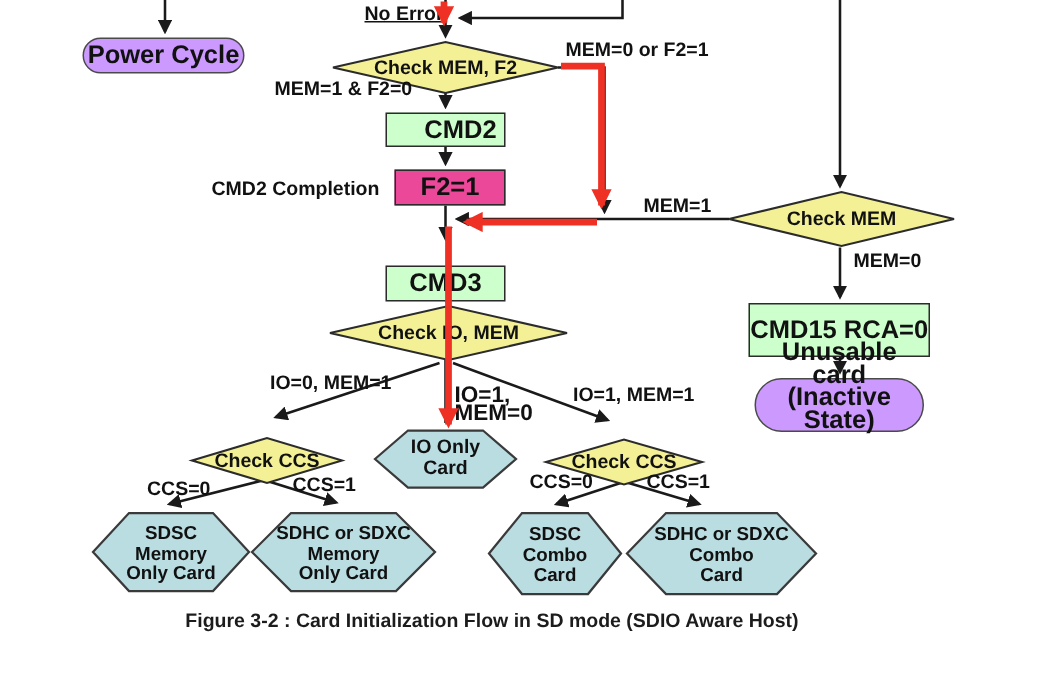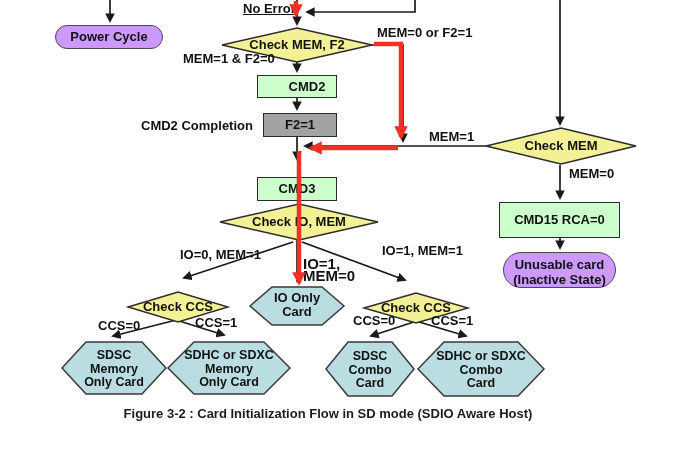--- a/index.html
+++ b/index.html
@@ -5,25 +5,25 @@
   html,body{margin:0;padding:0;background:#ffffff;}
   .stage{
     position:relative;width:692px;height:462px;background:#ffffff;overflow:hidden;
     font-family:"Liberation Sans", sans-serif;color:#111;
   }
   .stage svg{position:absolute;left:0;top:0;}
   .overlay{pointer-events:none;}
   .node{
     position:absolute;display:flex;align-items:center;justify-content:center;
     box-sizing:border-box;border:1.6px solid #2b2b2b;
-    font-weight:bold;font-size:13px;line-height:14px;text-align:center;color:#111;
+    font-weight:bold;font-size:17px;line-height:14px;text-align:center;color:#111;
     z-index:2;
   }
   .green{background:#CCFFCC;}
-  .blue{background:#a3a3a3;}
+  .blue{background:#ec4899;}
   .purple{background:#CC99FF;border-color:#4a4a4a;border-radius:13px;}
   .stadium2{border-radius:18px;flex-direction:column;line-height:15px;justify-content:flex-end;}
   .ntext{
     position:absolute;text-align:center;font-weight:bold;font-size:13px;line-height:14px;
     color:#111;z-index:2;
   }
   .hex3{font-size:12.5px;line-height:13.5px;}
   .lbl{
     position:absolute;font-weight:bold;font-size:13px;line-height:13px;
     white-space:nowrap;color:#111;z-index:2;
@@ -140,21 +140,21 @@
     <div>Card</div>
   </div>
 
   <div class="lbl" style="left:243px;top:2px;width:52px;text-align:right;text-decoration:underline;">No Error</div>
   <div class="lbl" style="left:377px;top:26px;">MEM=0 or F2=1</div>
   <div class="lbl" style="left:183px;top:52px;">MEM=1 &amp; F2=0</div>
   <div class="lbl" style="left:141px;top:119px;">CMD2 Completion</div>
   <div class="lbl" style="left:429px;top:130px;">MEM=1</div>
   <div class="lbl" style="left:569px;top:167px;">MEM=0</div>
   <div class="lbl" style="left:156px;top:248px;margin-left:24px;">IO=0, MEM=1</div>
-  <div class="lbl" style="left:351px;top:244px;padding-left:31px;">IO=1, MEM=1</div>
+  <div class="lbl" style="left:351px;top:256px;padding-left:31px;">IO=1, MEM=1</div>
   <div class="lbl lbl2" style="left:303px;top:258px;width:56px;">
     <div>IO=1,</div>
     <div>MEM=0</div>
   </div>
   <div class="lbl" style="left:98px;top:319px;">CCS=0</div>
   <div class="lbl" style="left:195px;top:316px;">CCS=1</div>
   <div class="lbl" style="left:353px;top:314px;">CCS=0</div>
   <div class="lbl" style="left:431px;top:314px;">CCS=1</div>
 
   <svg class="overlay z3" width="692" height="462" viewBox="0 0 692 462">

